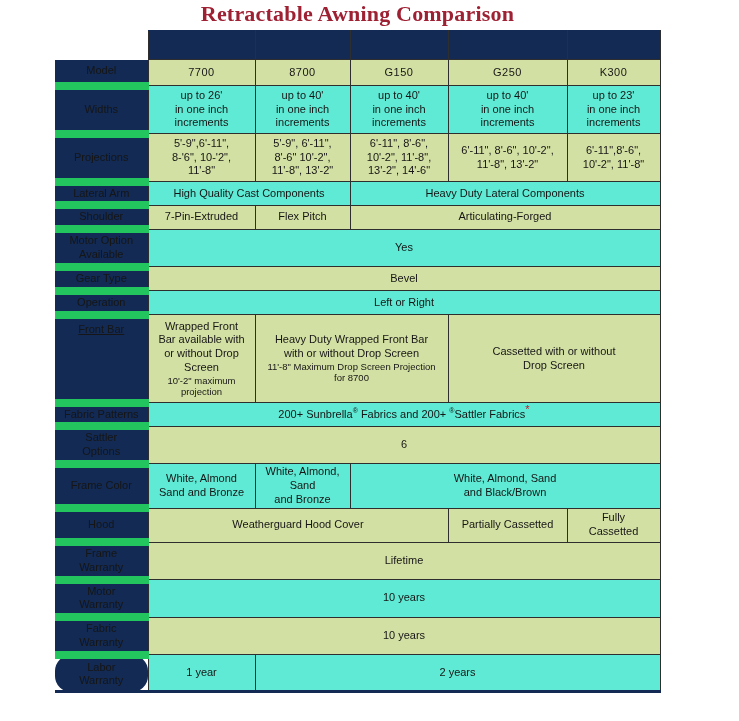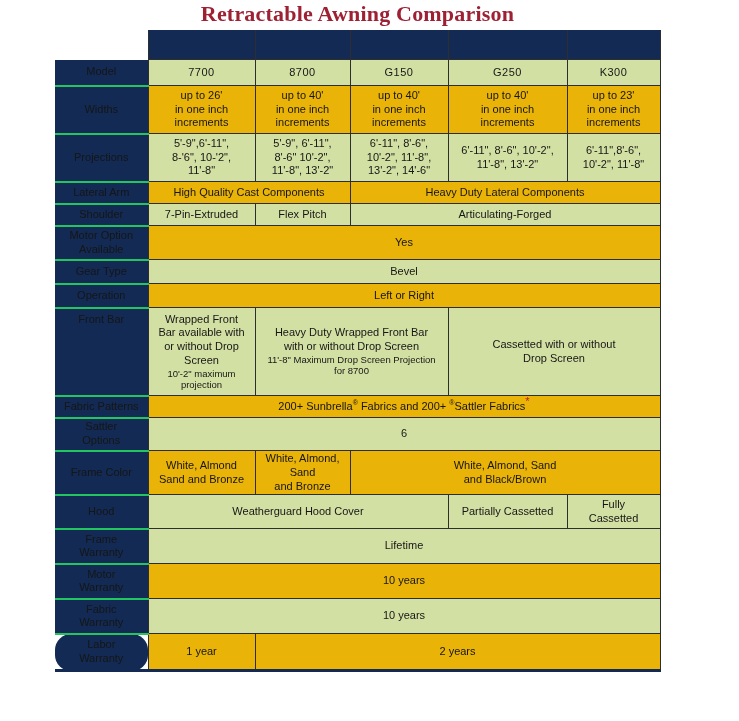--- a/index.html
+++ b/index.html
@@ -42,34 +42,34 @@
     text-align: center;
     vertical-align: middle;
     white-space: pre-line;
     color: #161616;
     padding: 1px 3px;
     overflow: hidden;
   }
   
   td.cell { border: 1px solid #2e2e2e; }
   td.green { background: #d3e0a3; }
-  td.blue  { background: #eab308; }
+  td.blue  { background: #5eead4; }
   
   td.navyhead {
     background: #122a54;
     border: 1px solid #2e2e2e;
     border-top: 1px solid #122a54;
   }
   
   td.label {
     background: #122a54;
     color: #eef3fb;
     text-align: left;
     padding-left: 8px;
-    border-bottom: 2px solid #22c55e;
+    border-bottom: 8px solid #22c55e;
     border-right: 1px solid #2e2e2e;
     font-size: 11.5px;
   }
   td.blank { background: #ffffff; border: none; }
   td.model-val {
     font-size: 19px;
     color: #17356b;
     letter-spacing: 0.5px;
   }
   .sub { display: block; font-size: 9.5px; line-height: 1.2; white-space: pre-line; }
@@ -170,21 +170,21 @@
         <td class="label">Gear Type</td>
         <td class="cell green" colspan="5">Bevel</td>
       </tr>
 
       <tr style="height:24px">
         <td class="label">Operation</td>
         <td class="cell blue" colspan="5">Left or Right</td>
       </tr>
 
       <tr style="height:88px">
-        <td class="label" style="vertical-align:top; padding-top:4px;">Front Bar</td>
+        <td class="label" style="vertical-align:top; padding-top:4px;text-decoration:underline;">Front Bar</td>
         <td class="cell green"><span>Wrapped Front
 Bar available with
 or without Drop
 Screen</span><span class="sub">10'-2" maximum
 projection</span></td>
         <td class="cell green" colspan="2"><span>Heavy Duty Wrapped Front Bar
 with or without Drop Screen</span><span class="sub">11'-8" Maximum Drop Screen Projection
 for 8700</span></td>
         <td class="cell green" colspan="2">Cassetted with or without
 Drop Screen</td>

